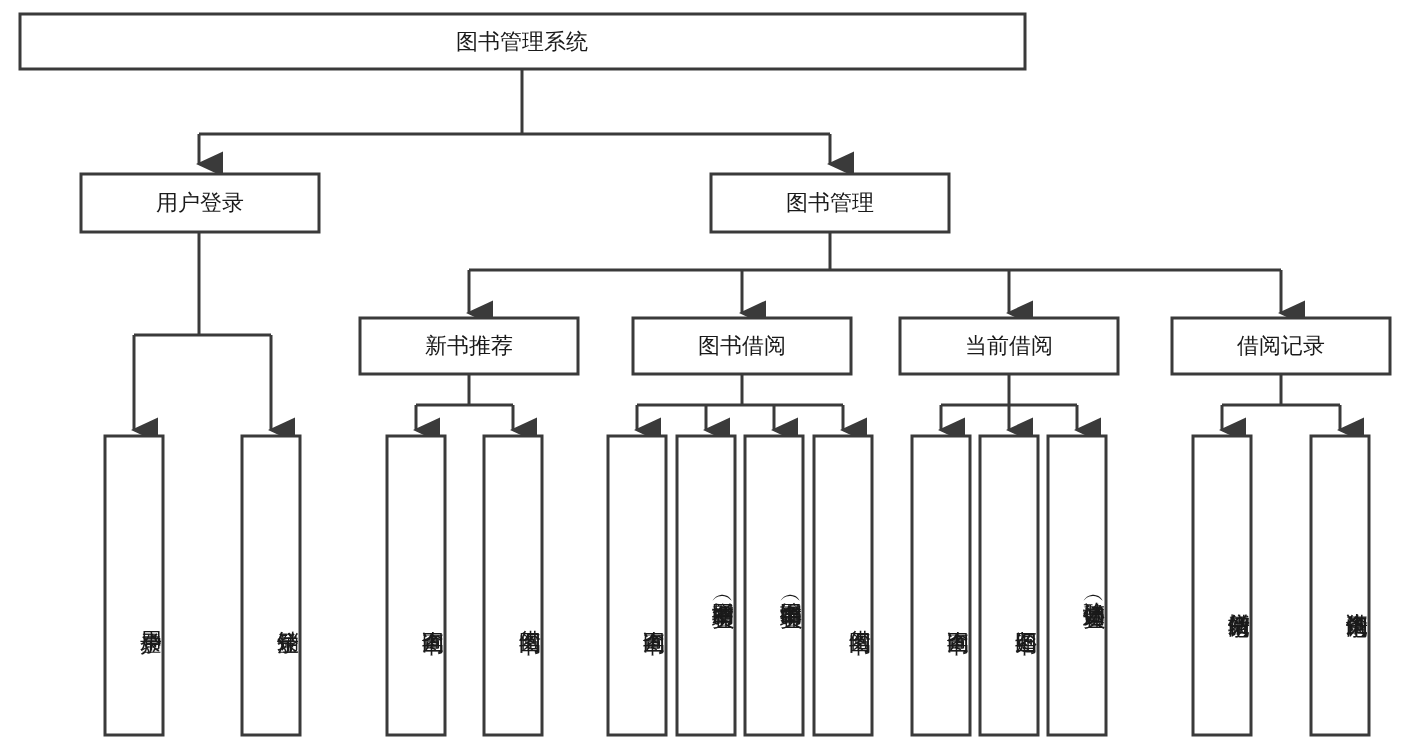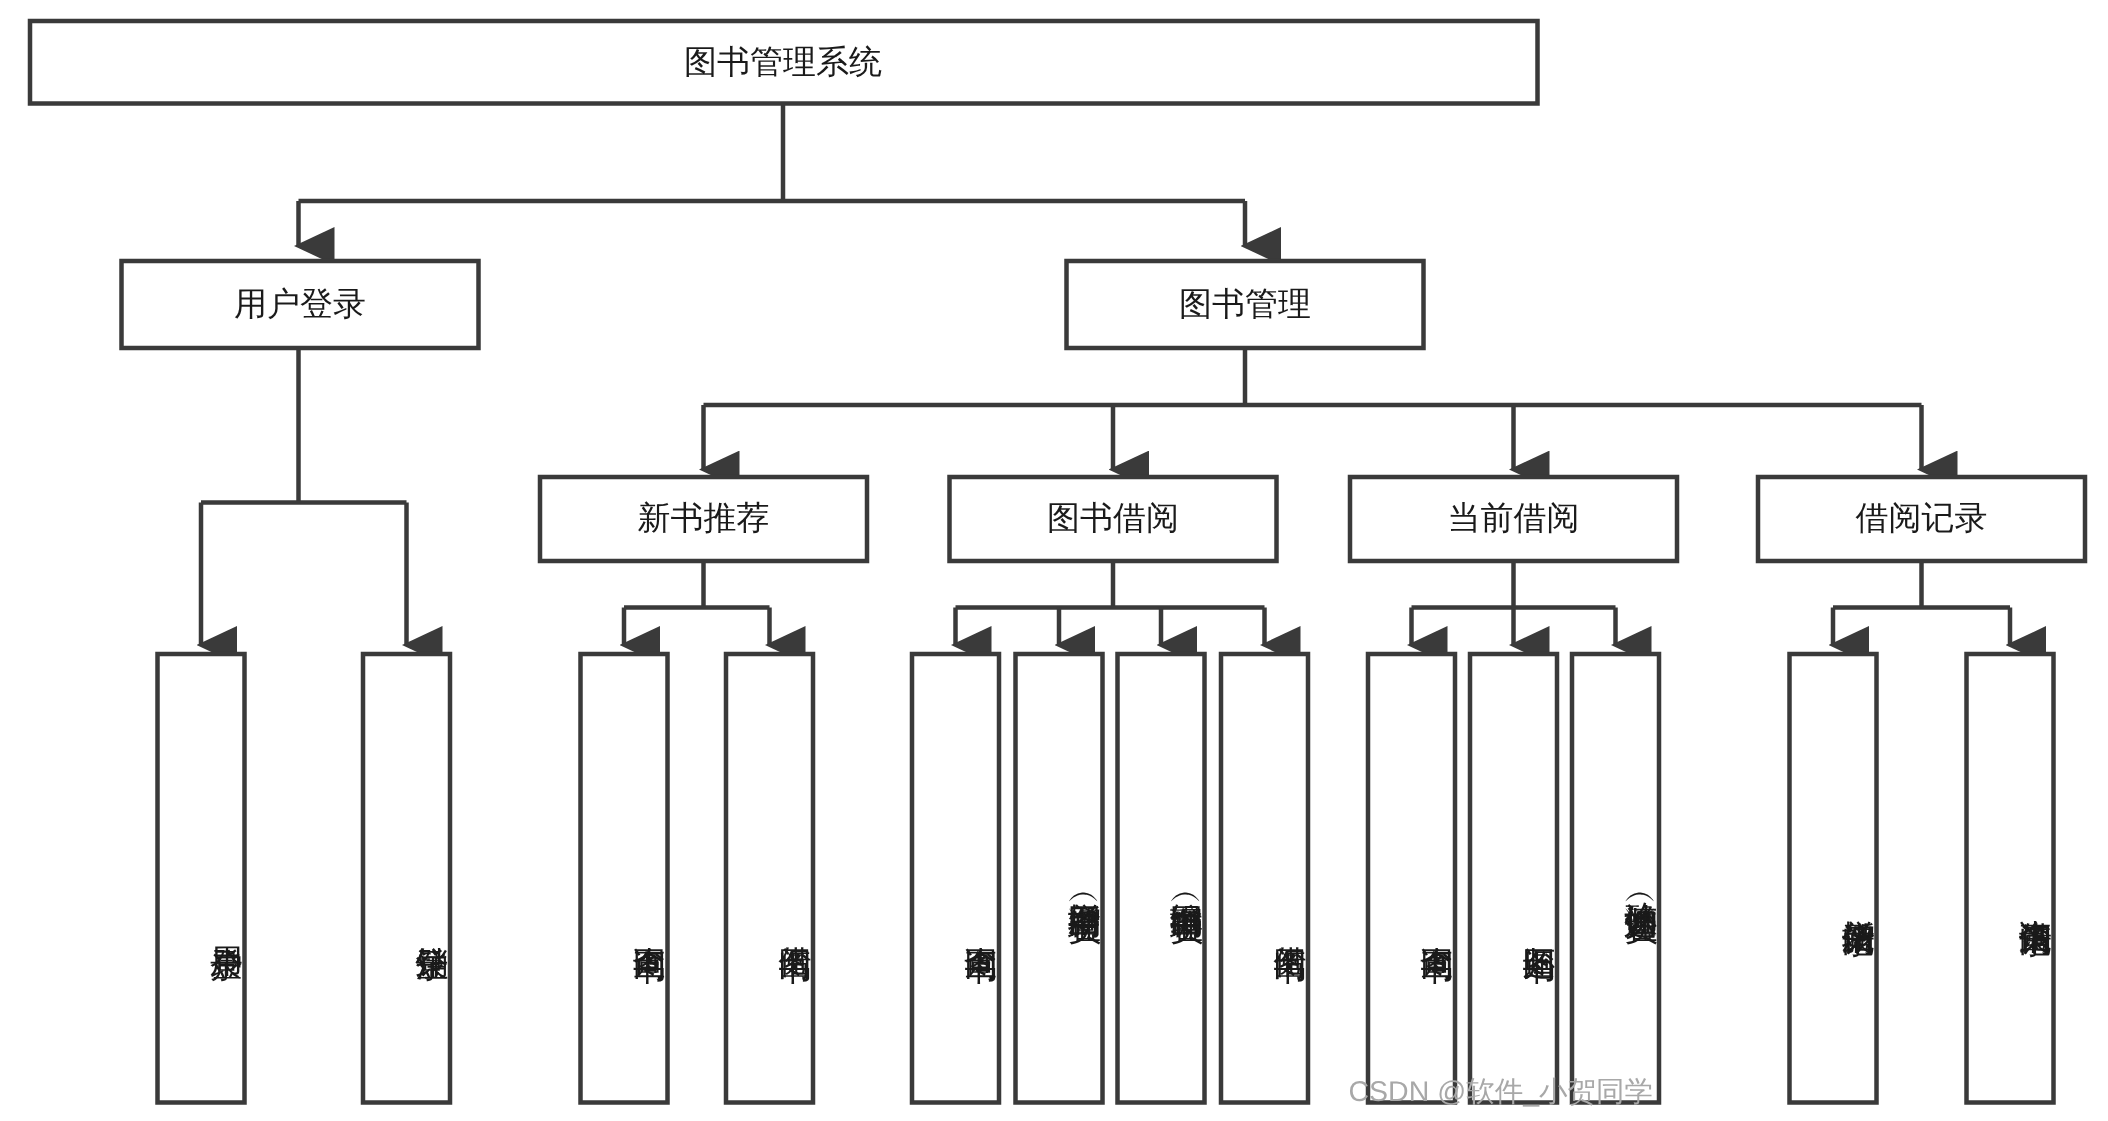--- a/index.html
+++ b/index.html
@@ -162,14 +162,13 @@
   <div class="vert-wrap" style="left:745px;top:442px;width:58px;height:293px;">编辑图书（管理员）</div>
   <div class="vert-wrap" style="left:814px;top:495px;width:58px;height:240px;">借阅图书</div>
 
   <div class="vert-wrap" style="left:912px;top:495px;width:58px;height:240px;">查询图书</div>
   <div class="vert-wrap" style="left:980px;top:495px;width:58px;height:240px;">归还图书</div>
   <div class="vert-wrap" style="left:1048px;top:442px;width:58px;height:293px;">确认归还（管理员）</div>
 
   <div class="vert-wrap" style="left:1193px;top:460px;width:58px;height:275px;">新增借阅记录</div>
   <div class="vert-wrap" style="left:1311px;top:460px;width:58px;height:275px;">查询借阅记录</div>
 
-  <div class="watermark">CSDN @软件_小贺同学</div>
 </div>
 
 </body></html>

